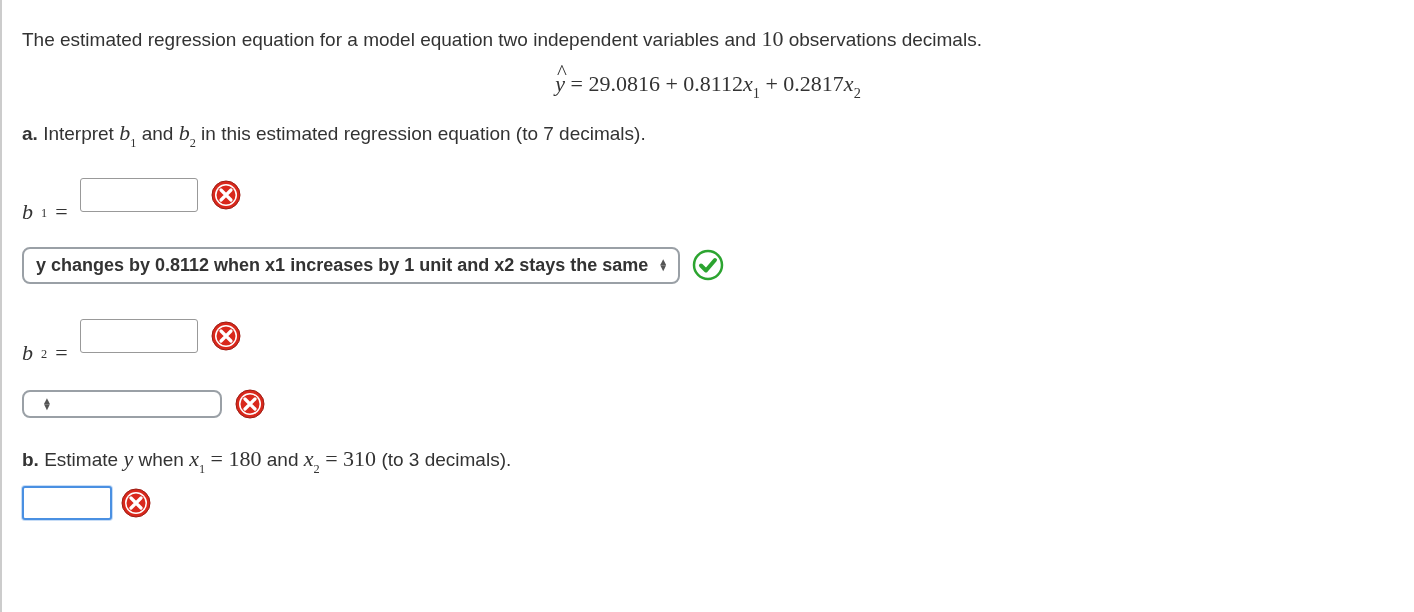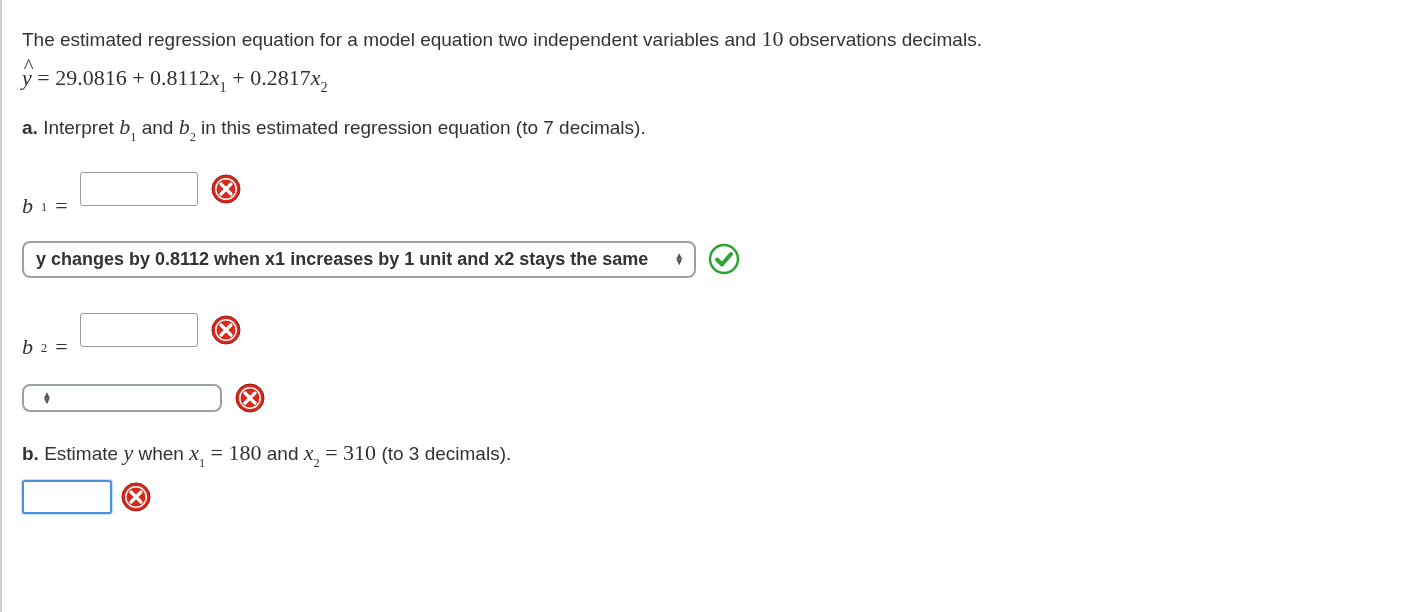--- a/index.html
+++ b/index.html
@@ -9,24 +9,25 @@
     font-family: Verdana, Geneva, sans-serif;
     font-size: 19px;
     color: #333;
     width: 1414px;
     height: 612px;
     background: #fff;
     border-left: 2px solid #ccc;
   }
   .text-row { margin: 4px 0 10px 0; line-height: 1.5; }
   .equation-row {
+    text-align: center;
     font-family: Georgia, 'Times New Roman', serif;
     font-size: 22px;
     font-style: italic;
-    margin: 10px 0 16px 0;
+    margin: 16px 0 16px 0;
   }
   .serif-it {
     font-family: Georgia, 'Times New Roman', serif;
     font-style: italic;
     font-size: 22px;
     margin-top: 34px;
   }
   .upright-num {
     font-style: normal;
     font-family: Georgia, 'Times New Roman', serif;
@@ -63,21 +64,21 @@
     align-items: center;
     justify-content: space-between;
     border: 2px solid #9aa0a6;
     border-radius: 8px;
     padding: 6px 10px 6px 12px;
     font-size: 18px;
     font-weight: bold;
     color: #333;
     background: #fff;
     min-width: 200px;
-    gap: 20px;
+    gap: 4px;
   }
   .stepper {
     display: inline-flex;
     flex-direction: column;
     line-height: 0.6;
     font-size: 10px;
     color: #555;
     margin-left: 6px;
   }
   .stepper span { display:block; }

